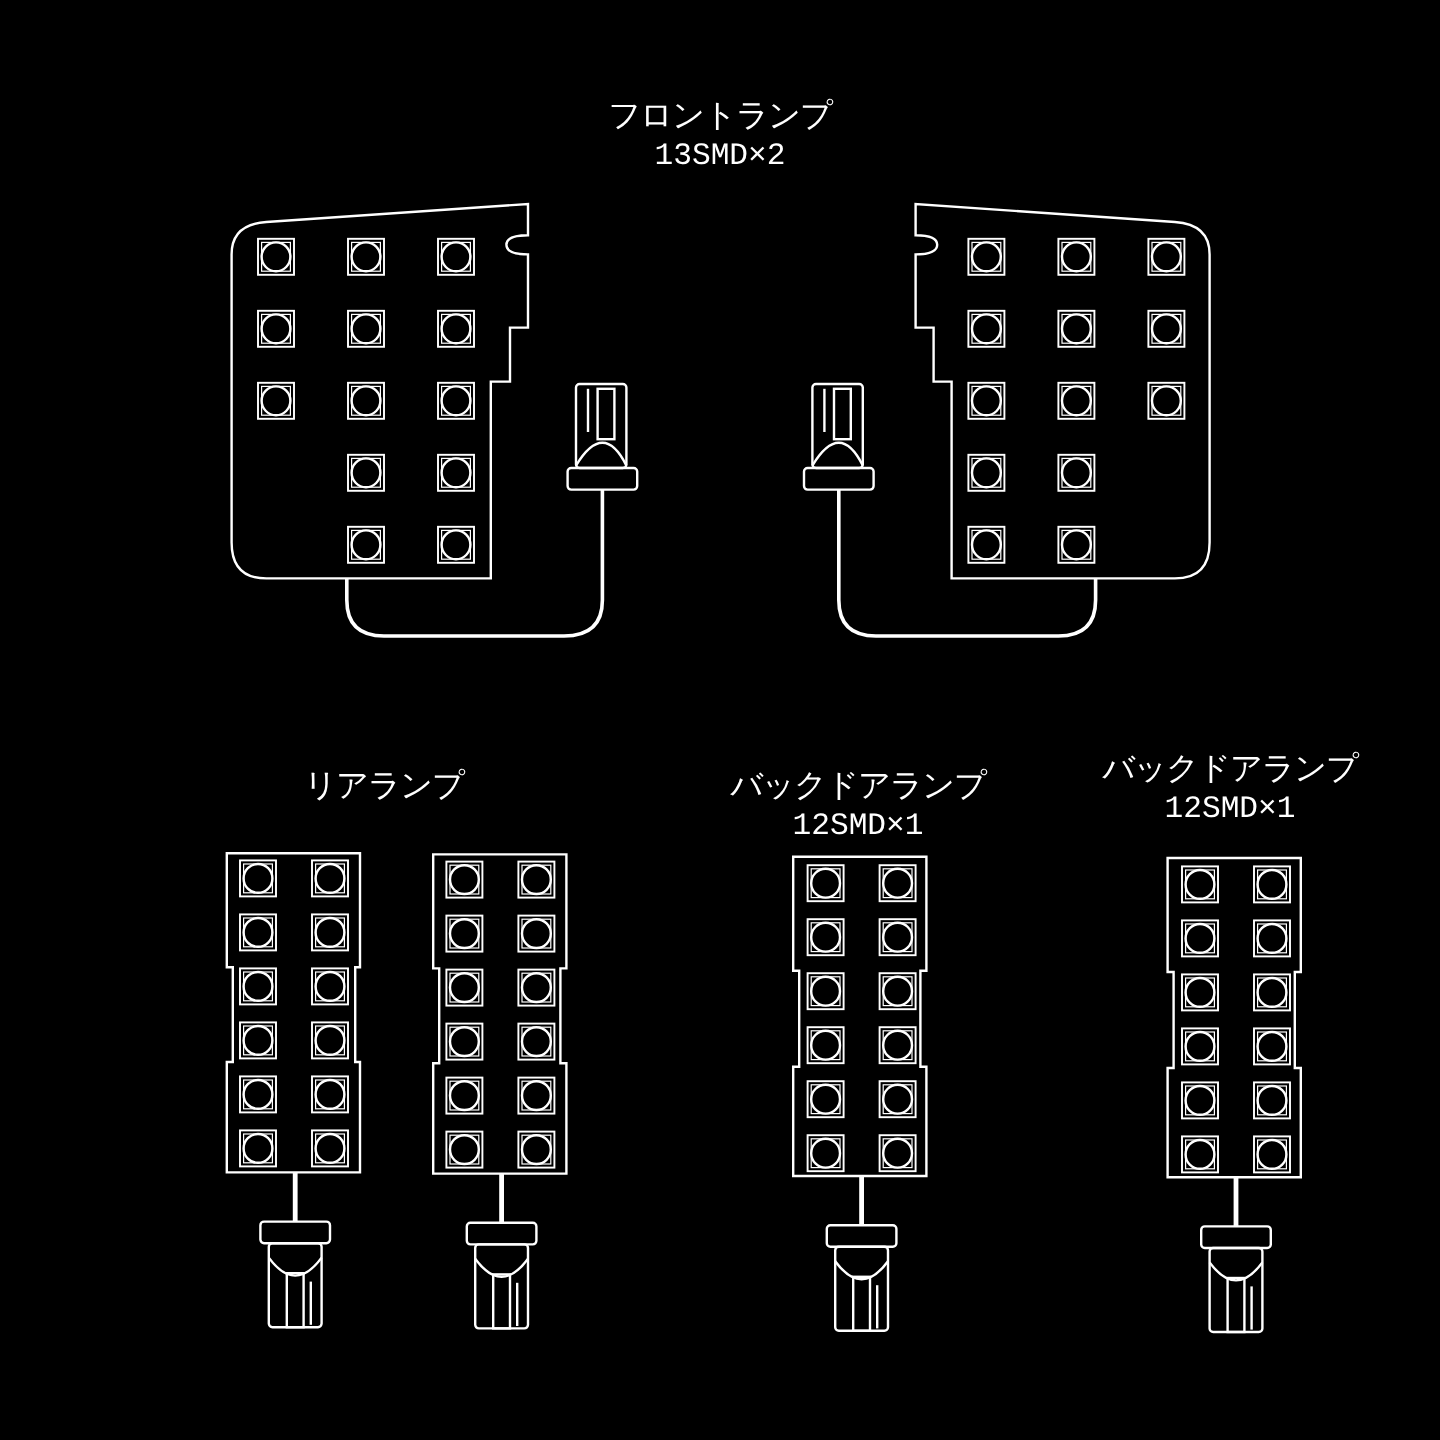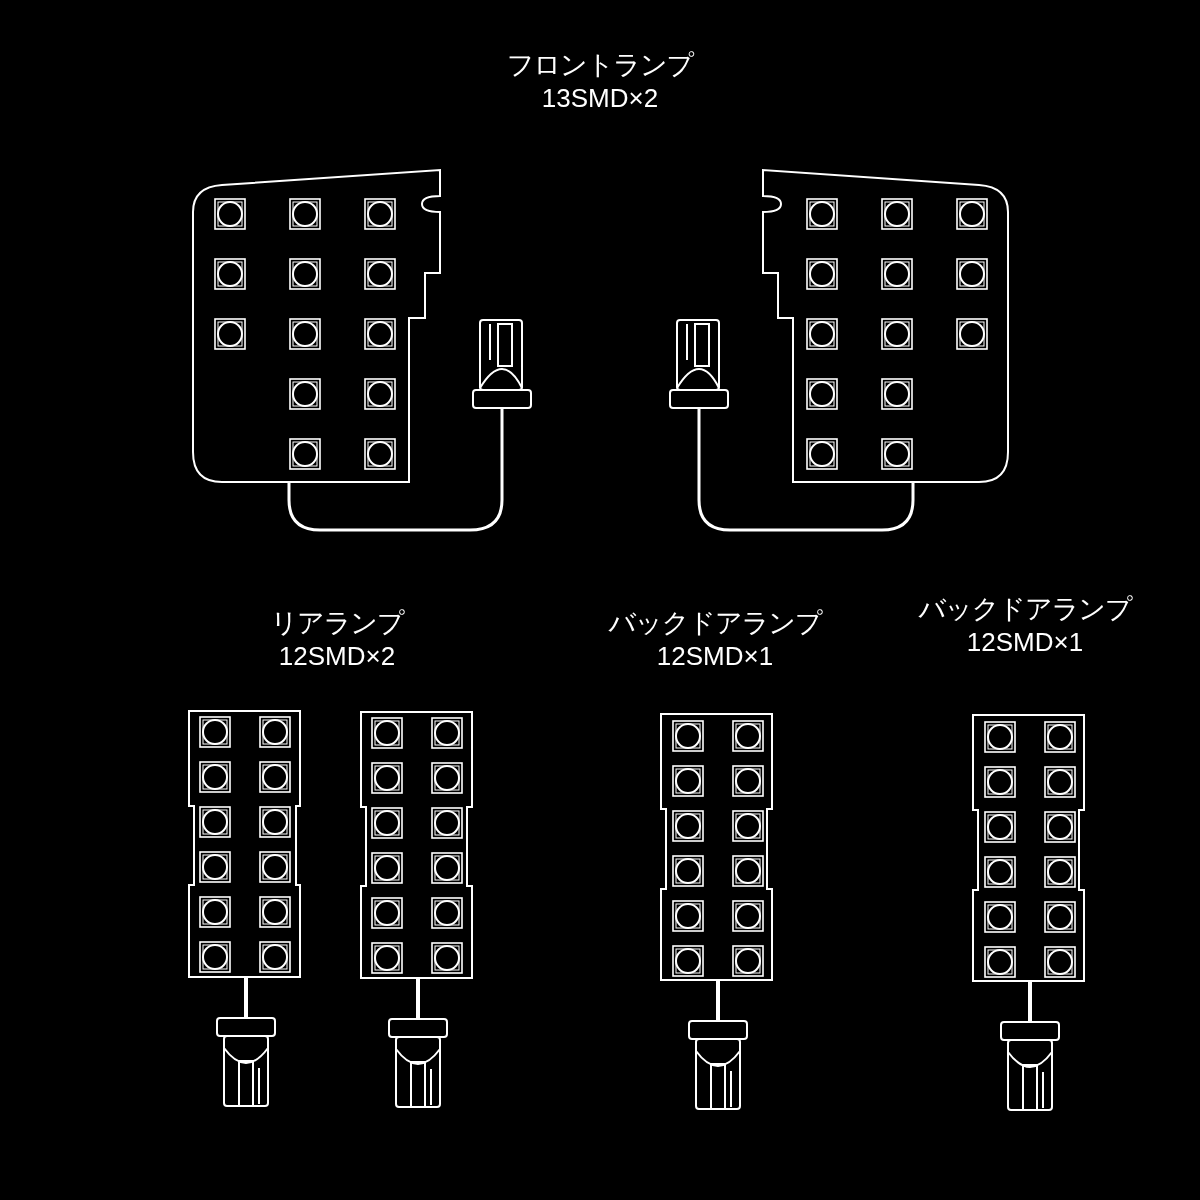--- a/index.html
+++ b/index.html
@@ -1,31 +1,30 @@
 <!DOCTYPE html>
 <html><head>
 <meta charset="utf-8">
 <style>
   html, body { margin:0; padding:0; background:#000; }
   body { width:1200px; height:1200px; position:relative; overflow:hidden; font-family:"DejaVu Serif","Liberation Serif",serif; color:#fff; }
-  .label { position:absolute; text-align:center; line-height:1.25; color:#fff; }
+  .label { position:absolute; text-align:center; line-height:1.25; color:#fff;margin-top:32px; }
   .label .name { font-size:27px; letter-spacing:-1px; display:block; }
-  .label .spec { font-size:26px; display:block; font-family:Liberation Sans, sans-serif; }
+  .label .spec { font-size:26px; display:block; font-family:Liberation Mono, monospace; }
   svg.art { position:absolute; left:0; top:0; }
 </style>
 </head>
 <body>
 
 <div class="label" style="left:450px; top:48px; width:300px;">
   <span class="name">フロントランプ</span>
   <span class="spec">13SMD×2</span>
 </div>
-<div class="label" style="left:197px; top:606px; width:280px;">
+<div class="label" style="left:180px; top:606px; width:280px;">
   <span class="name">リアランプ</span>
-  <span class="spec">12SMD×2</span>
 </div>
 <div class="label" style="left:580px; top:606px; width:270px;">
   <span class="name">バックドアランプ</span>
   <span class="spec">12SMD×1</span>
 </div>
 <div class="label" style="left:890px; top:592px; width:270px;">
   <span class="name">バックドアランプ</span>
   <span class="spec">12SMD×1</span>
 </div>
 

